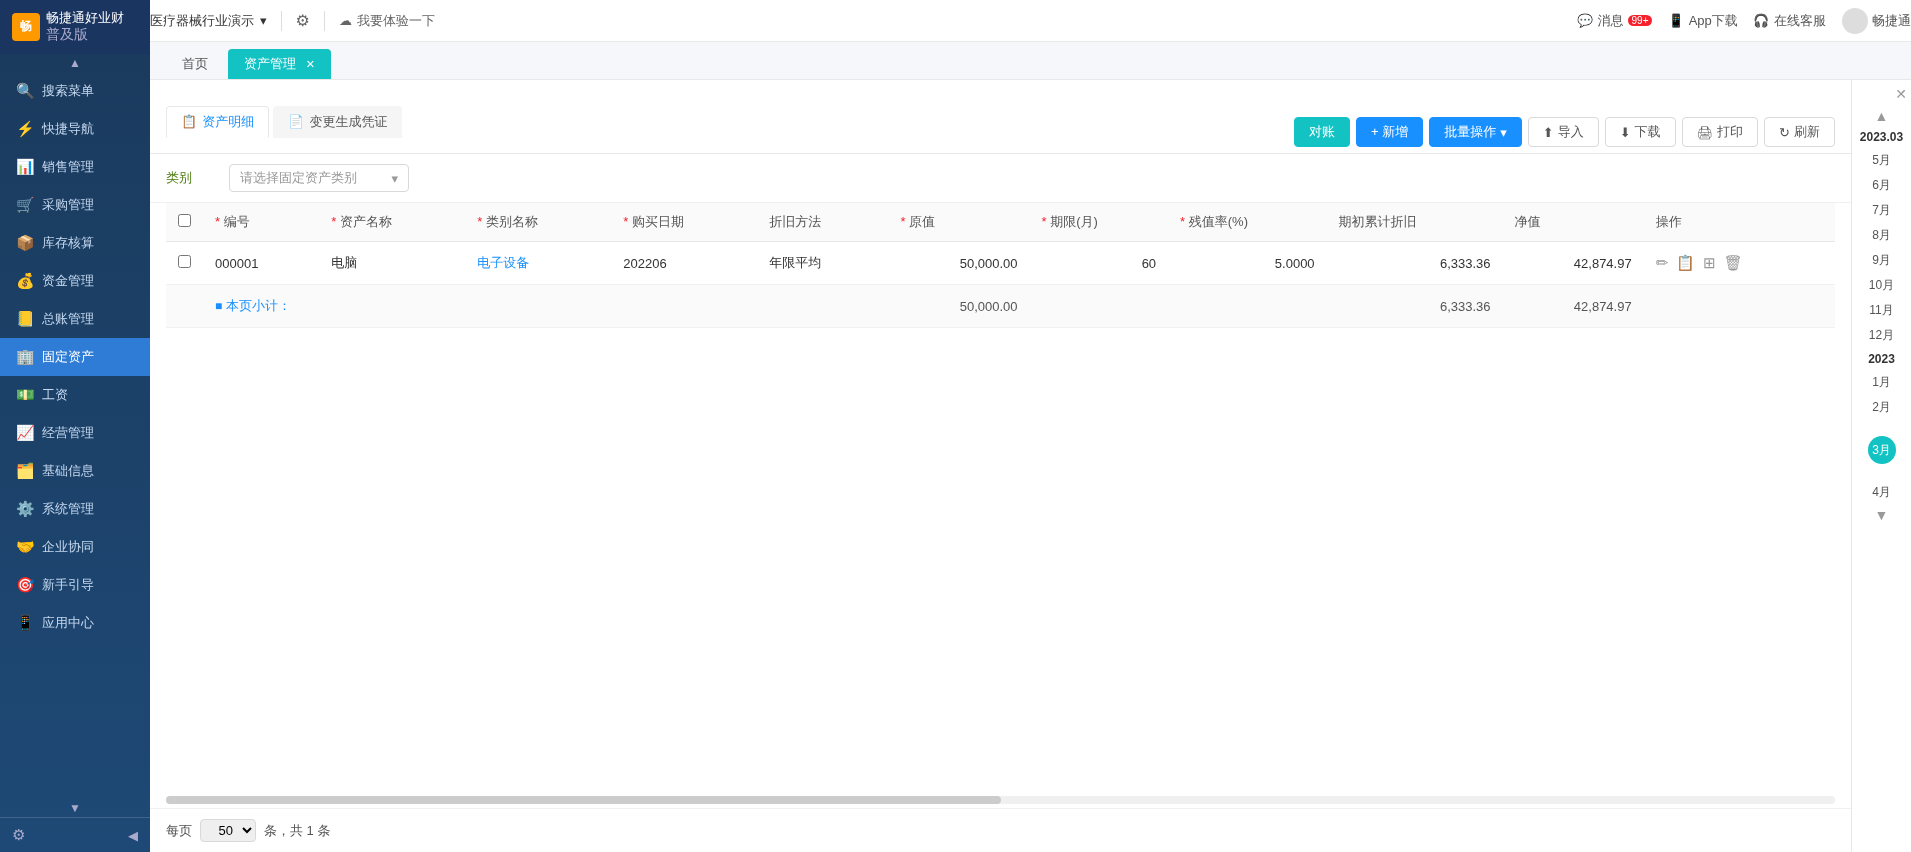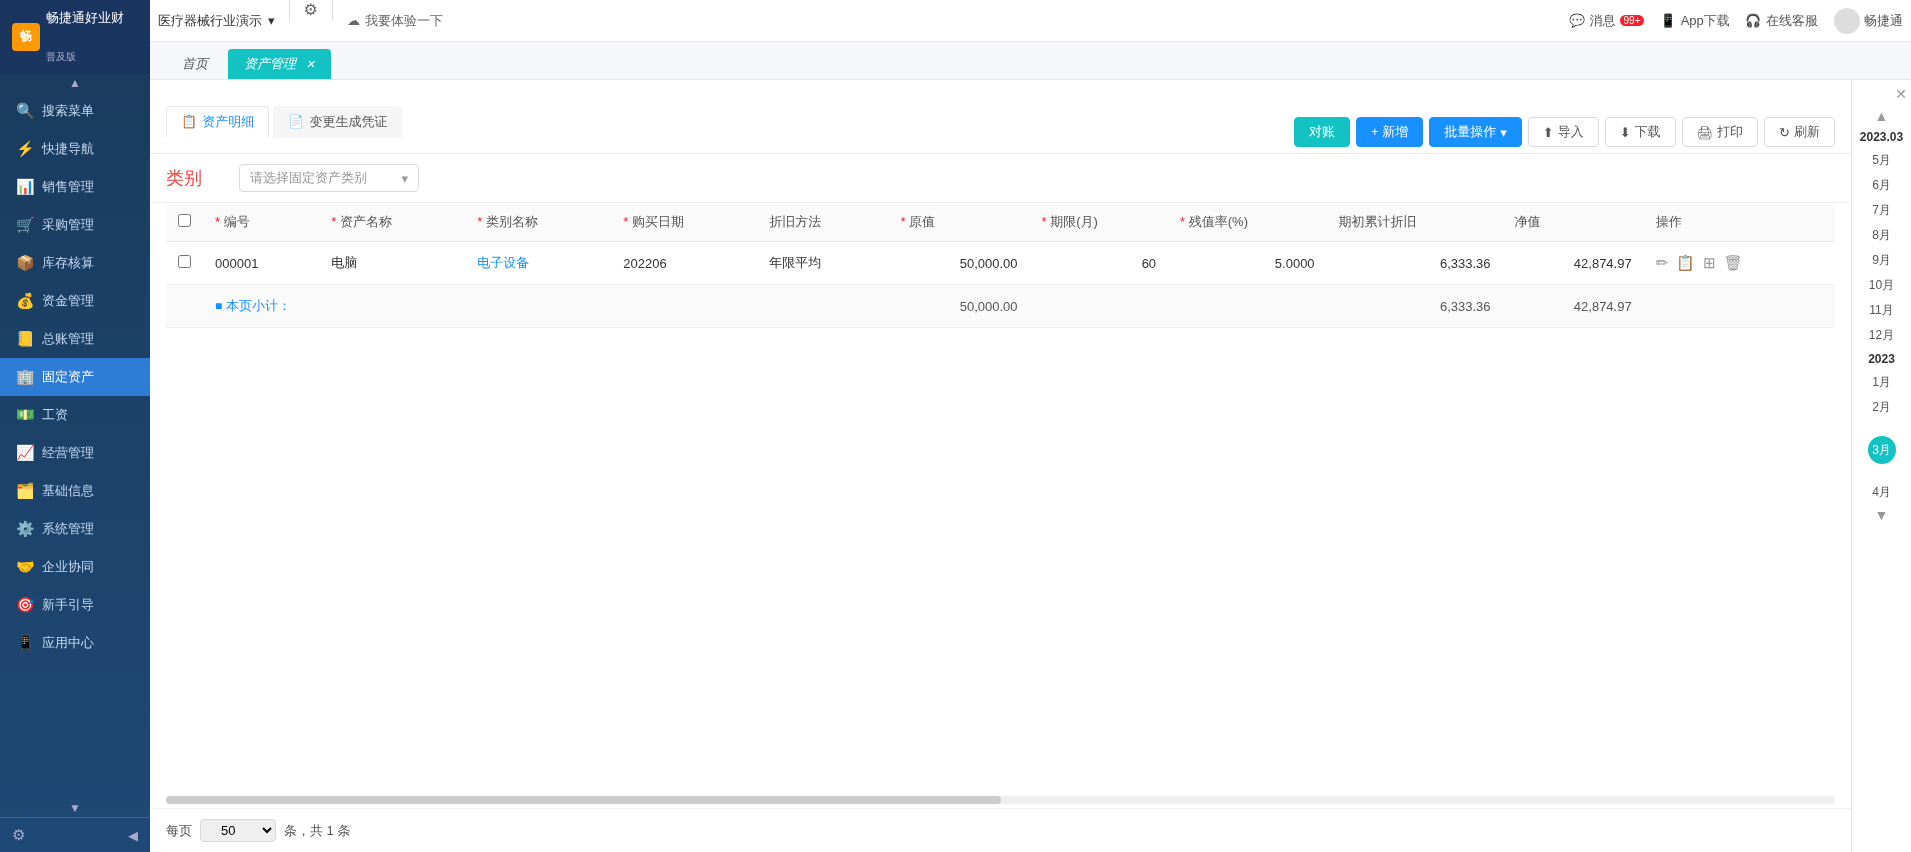--- a/index.html
+++ b/index.html
@@ -23,21 +23,21 @@
       gap: 6px;
     }
     .sidebar-logo-icon {
       width: 28px; height: 28px;
       background: #f90;
       border-radius: 4px;
       display: flex; align-items: center; justify-content: center;
       font-size: 12px; font-weight: bold; color: #fff;
     }
     .sidebar-logo-text { font-size: 13px; color: #fff; line-height: 1.2; }
-    .sidebar-logo-sub { font-size: 10px; color: #aac; margin-top: 24px; }
+    .sidebar-logo-sub { font-size: 14px; color: #aac; }
     .sidebar-scroll-up, .sidebar-scroll-down {
       text-align: center; color: #aac; font-size: 12px; padding: 2px 0; cursor: pointer;
     }
     .sidebar-nav { flex: 1; overflow: hidden; }
     .sidebar-item {
       display: flex; align-items: center; gap: 8px;
       padding: 10px 16px; cursor: pointer; color: #c5d8f0; font-size: 13px;
       transition: background 0.2s;
     }
     .sidebar-item.active { background: #2e7cd6; color: #fff; }
@@ -49,22 +49,22 @@
     .sidebar-bottom-icon { color: #aac; cursor: pointer; font-size: 15px; }
     .sidebar-collapse { color: #aac; cursor: pointer; margin-left: auto; }
 
     
     .main { flex: 1; display: flex; flex-direction: column; min-width: 0; }
 
     
     .topbar {
       background: #fff;
       height: 42px;
-      display: flex; 
-      padding: 0 8px;
+      display: flex; align-items: center;
+      padding: 0 0;
       border-bottom: 1px solid #e8e8e8;
       gap: 10px;
     }
     .topbar-company {
       display: flex; align-items: center; gap: 6px;
       font-size: 13px; color: #333; cursor: pointer;
     }
     .topbar-divider { width: 1px; height: 20px; background: #ddd; margin: 0 4px; }
     .topbar-gear { color: #666; cursor: pointer; font-size: 16px; }
     .topbar-experience {
@@ -82,21 +82,20 @@
       height: 38px;
       display: flex; align-items: flex-end;
       padding: 0 16px;
       border-bottom: 1px solid #e8e8e8;
       gap: 4px;
     }
     .tab {
       padding: 6px 16px; font-size: 13px; cursor: pointer;
       border-radius: 4px 4px 0 0; color: #555;
       background: transparent;
-      font-style: italic;
     }
     .tab.active {
       background: #13c2c2; color: #fff;
     }
     .tab-close { margin-left: 6px; font-size: 11px; }
     .tab-home { color: #555; }
 
     
     .content { flex: 1; display: flex; overflow: hidden; }
     .content-main { flex: 1; background: #fff; display: flex; flex-direction: column; overflow: hidden; }
@@ -117,21 +116,21 @@
       color: #1890ff; font-weight: 500;
     }
 
     
     .toolbar {
       display: flex; align-items: center; padding: 10px 16px; gap: 8px;
       border-bottom: 1px solid #f0f0f0;
     }
     .toolbar-right { margin-left: auto; display: flex; align-items: center; gap: 6px; margin-top: 27px; }
 
-    .filter-label { font-size: 18px; color: #ef4444; }
+    .filter-label { font-size: 13px; color: #4d7c0f; }
     .filter-select {
       display: flex; align-items: center; gap: 6px;
       border: 1px solid #d9d9d9; border-radius: 4px;
       padding: 4px 10px; font-size: 13px; color: #999;
       cursor: pointer; background: #fff; min-width: 180px; margin-left: 29px;
     }
 
     .btn {
       padding: 5px 14px; border-radius: 4px; font-size: 13px;
       cursor: pointer; border: 1px solid transparent; display: flex; align-items: center; gap: 4px;
@@ -157,21 +156,21 @@
     .actions { display: flex; gap: 8px; align-items: center; }
     .action-icon { color: #999; cursor: pointer; font-size: 15px; }
 
     
     .pagination {
       padding: 10px 16px; display: flex; align-items: center; gap: 8px;
       border-top: 1px solid #f0f0f0; font-size: 13px; color: #555;
       background: #fff;
     }
     .page-size-select {
-      border: 1px solid #d9d9d9; border-radius: 4px; padding: 2px 16px; font-size: 13px;
+      border: 1px solid #d9d9d9; border-radius: 4px; padding: 2px 6px; font-size: 13px; text-align: right;
     }
 
     
     .timeline-panel {
       width: 60px;
       background: #fff;
       border-left: 1px solid #e8e8e8;
       display: flex; flex-direction: column; align-items: center;
       padding: 6px 0;
       font-size: 12px;

